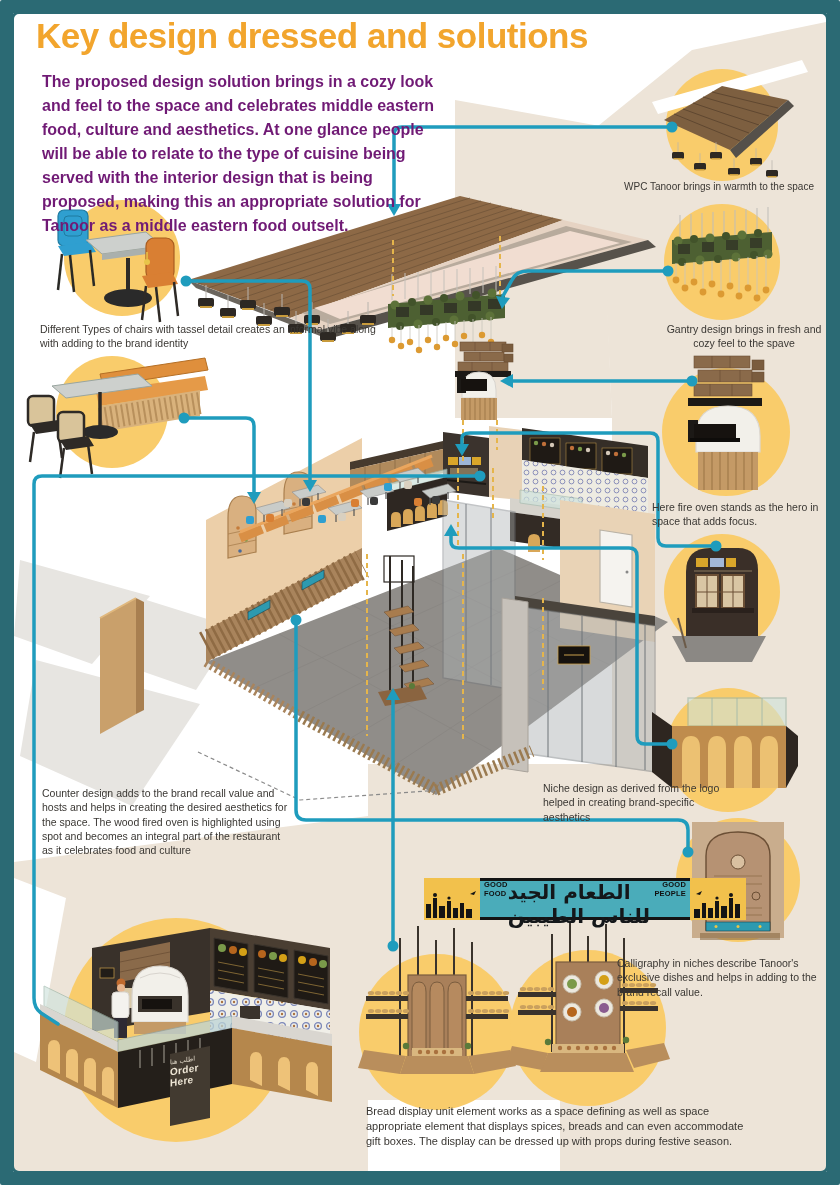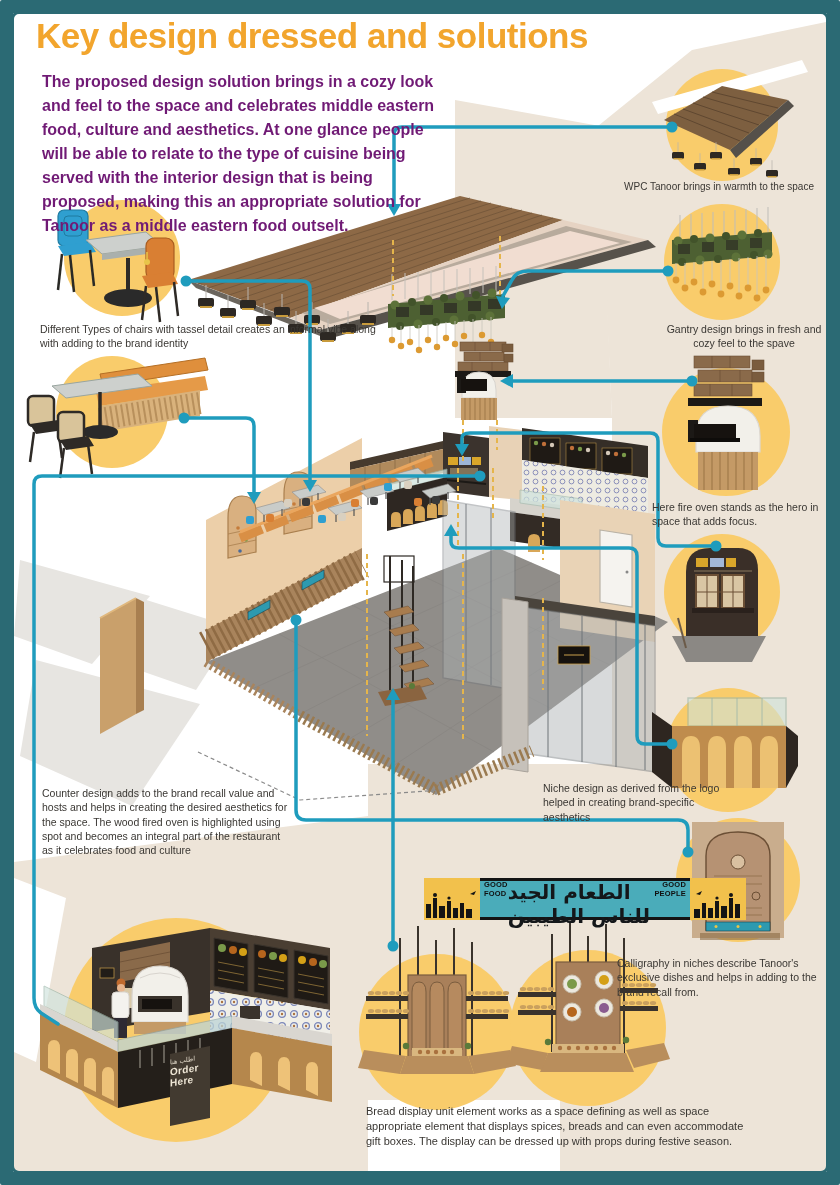--- a/index.html
+++ b/index.html
@@ -829,21 +829,21 @@
 
 <div class="title">Key design dressed and solutions</div>
 <div class="intro">The proposed design solution brings in a cozy look and feel to the space and celebrates middle eastern food, culture and aesthetics. At one glance people will be able to relate to the type of cuisine being served with the interior design that is being proposed, making this an appropriate solution for Tanoor as a middle eastern food outselt.</div>
 
 <div class="cap" style="left:24px;top:322px;width:340px;margin-left:16px;">Different Types of chairs with tassel detail creates an informal vibe along with adding to the brand identity</div>
 <div class="cap center" style="left:608px;top:180px;width:222px;font-size:10px;">WPC Tanoor brings in warmth to the space</div>
 <div class="cap center" style="left:660px;top:322px;width:168px;">Gantry design brings in fresh and cozy feel to the spave</div>
 <div class="cap" style="left:652px;top:500px;width:172px;">Here fire oven stands as the hero in space that adds focus.</div>
 <div class="cap" style="left:543px;top:781px;width:186px;">Niche design as derived from the logo helped in creating brand-specific aesthetics</div>
 <div class="cap" style="left:42px;top:786px;width:248px;">Counter design adds to the brand recall value and hosts and helps in creating the desired aesthetics for the space. The wood fired oven is highlighted using spot and becomes an integral part of the restaurant as it celebrates food and culture</div>
-<div class="cap" style="left:617px;top:956px;width:200px;">Calligraphy in niches describe Tanoor's exclusive dishes and helps in adding to the brand recall from.</div>
+<div class="cap" style="left:617px;top:956px;width:200px;">Calligraphy in niches describe Tanoor's exclusive dishes and helps in adding to the brand recall value.</div>
 <div class="cap" style="left:366px;top:1104px;width:392px;font-size:11px;">Bread display unit element works as a space defining as well as space appropriate element that displays spices, breads and can even accommodate gift boxes. The display can be dressed up with props during festive season.</div>
 
 <div class="banner">
   <div class="end">
     <svg width="56" height="42" viewBox="0 0 56 42">
       <g fill="#141414">
         <rect x="2" y="26" width="5" height="14"></rect>
             <rect x="9" y="20" width="4" height="20"></rect>
         <rect x="15" y="28" width="6" height="12"></rect>
             <rect x="23" y="23" width="4" height="17"></rect>

